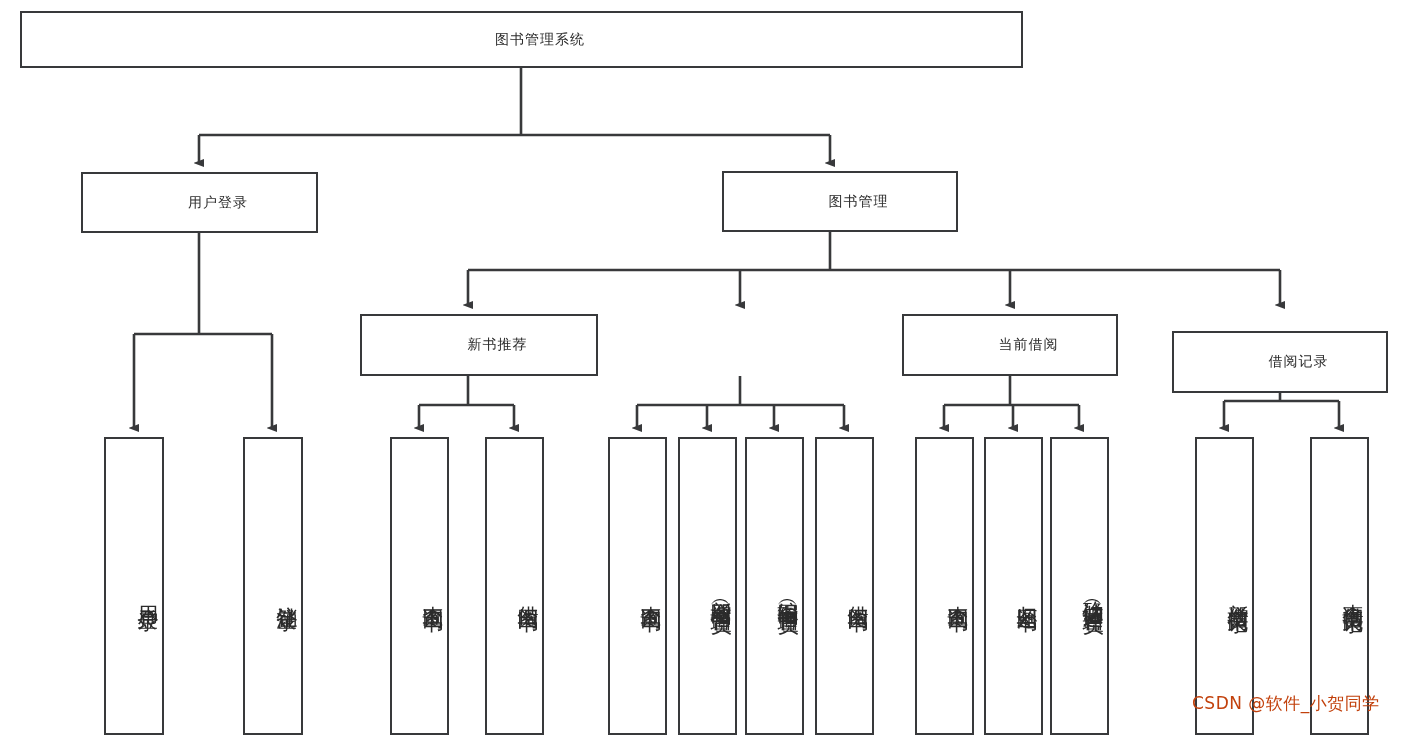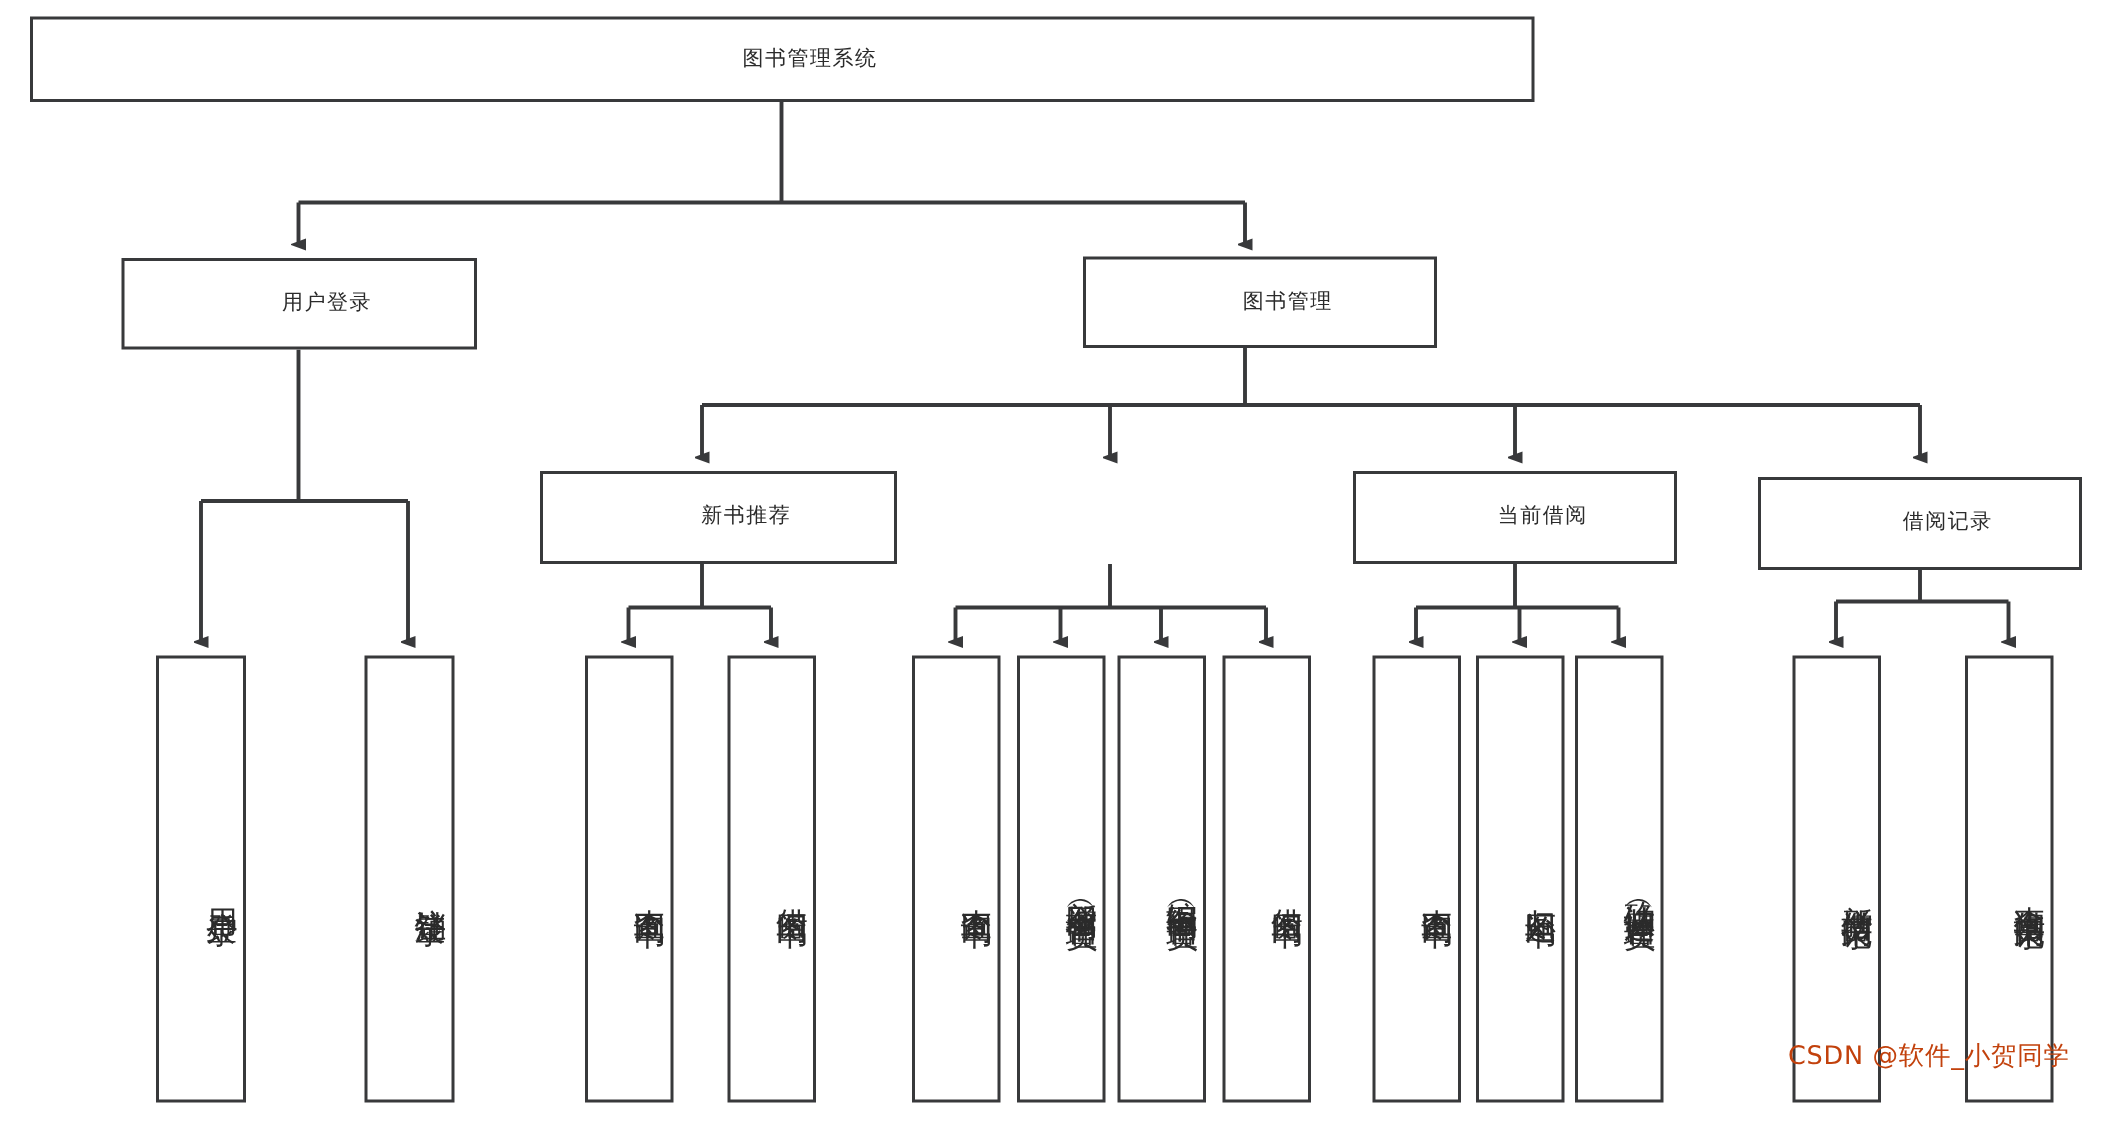--- a/index.html
+++ b/index.html
@@ -131,21 +131,21 @@
   <div class="node horiz" id="n-l2-1" style="left: 712px; top: 171px; width: 236px; height: 61px; margin-left: 10px;">
     <span class="label">图书管理</span>
   </div>
 
   <div class="node horiz" id="n-l3-0" style="left: 360px; top: 314px; width: 238px; height: 62px;">
     <span class="label">新书推荐</span>
   </div>
   <div class="node horiz" id="n-l3-2" style="left: 902px; top: 314px; width: 216px; height: 62px;">
     <span class="label">当前借阅</span>
   </div>
-  <div class="node horiz" id="n-l3-3" style="left: 1172px; top: 318px; width: 216px; height: 62px; align-items: center;">
+  <div class="node horiz" id="n-l3-3" style="left: 1172px; top: 331px; width: 216px; height: 62px; align-items: center;">
     <span class="label">借阅记录</span>
   </div>
 
   <div class="node vert" id="n-leaf-0" style="left: 104px; top: 437px; width: 60px; height: 298px;">
     <span class="label">用户登录</span>
   </div>
   <div class="node vert" id="n-leaf-1" style="left: 243px; top: 437px; width: 60px; height: 298px;">
     <span class="label">注销登录</span>
   </div>
   <div class="node vert" id="n-leaf-2" style="left: 390px; top: 437px; width: 59px; height: 298px;">

